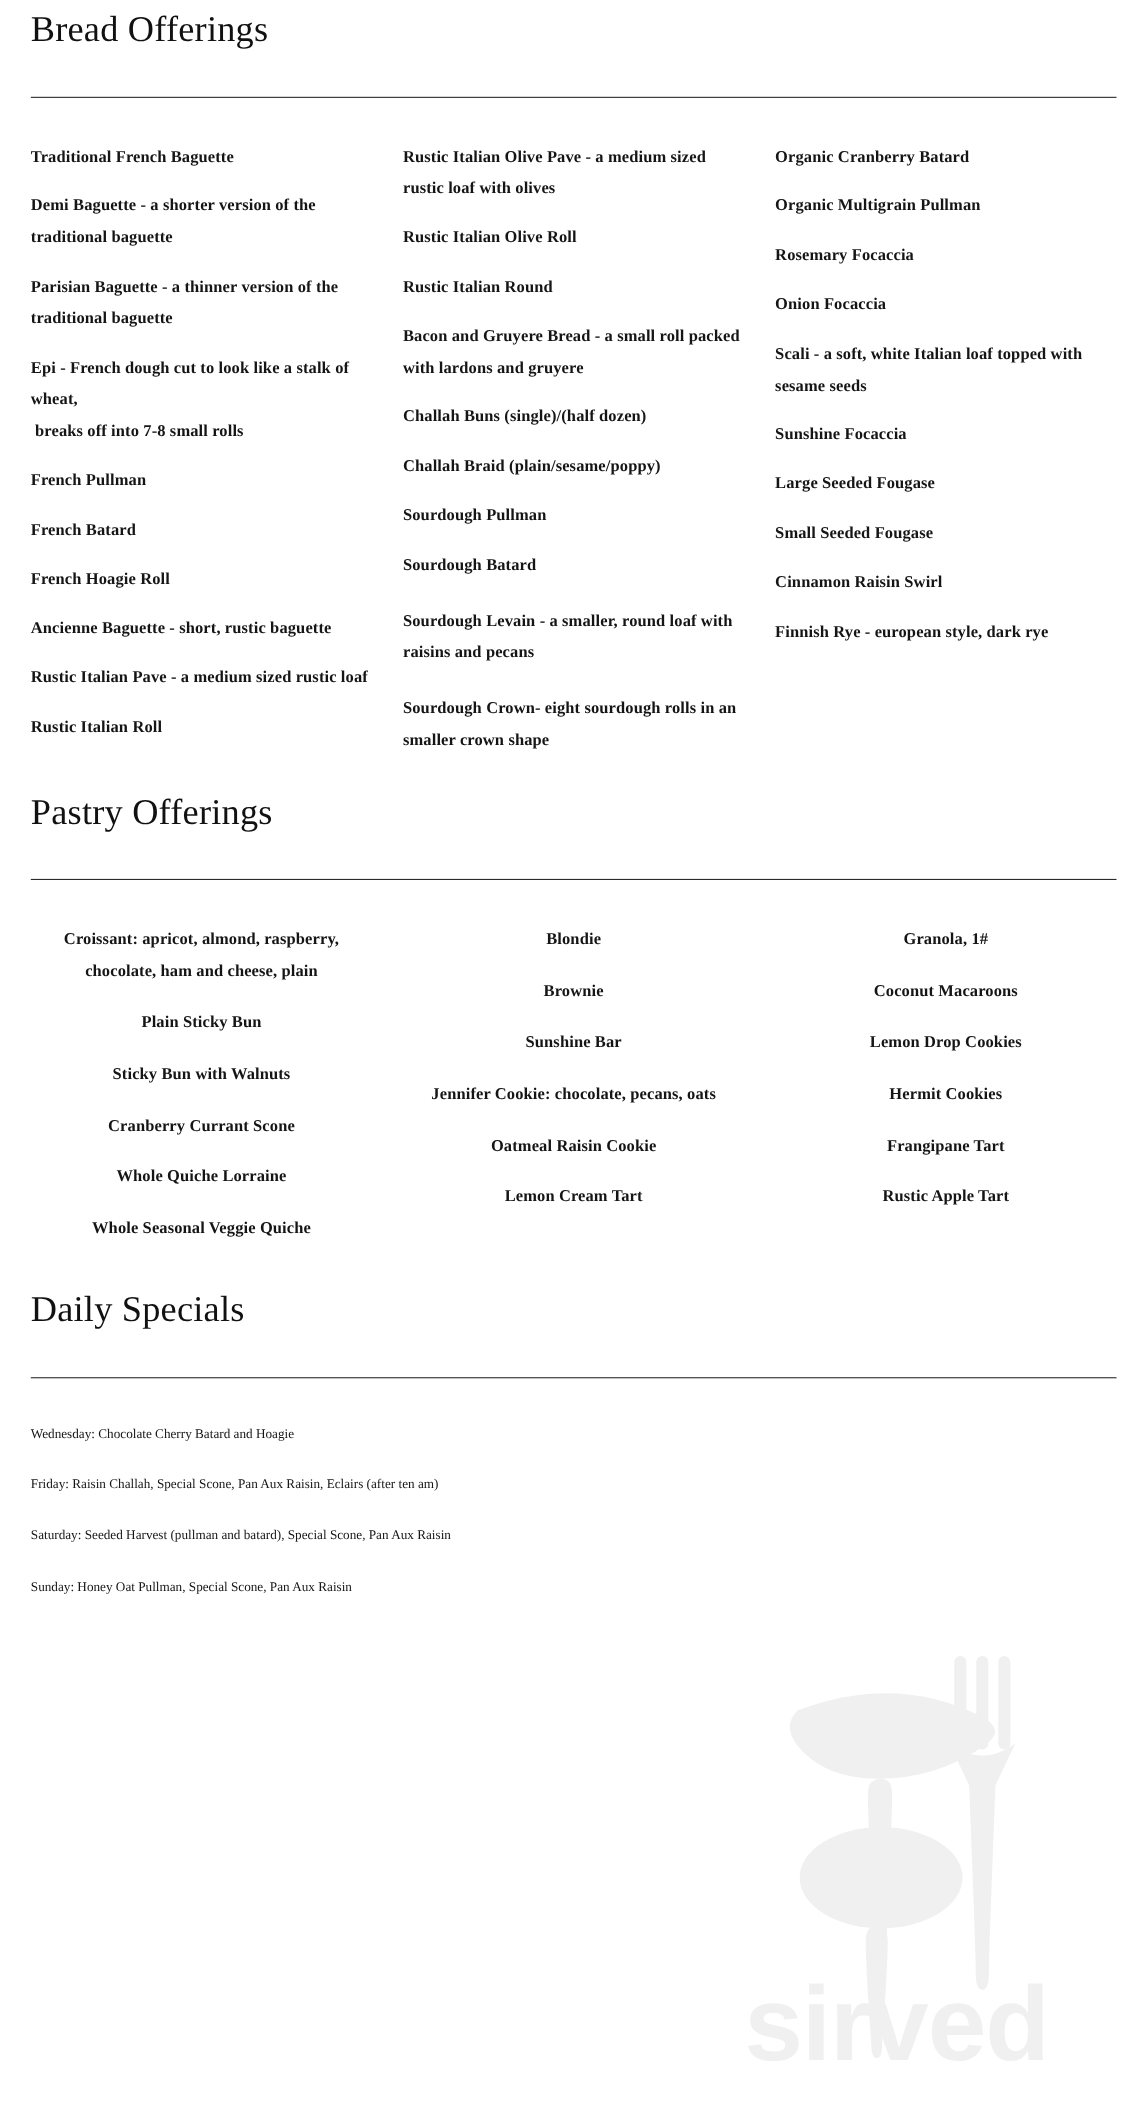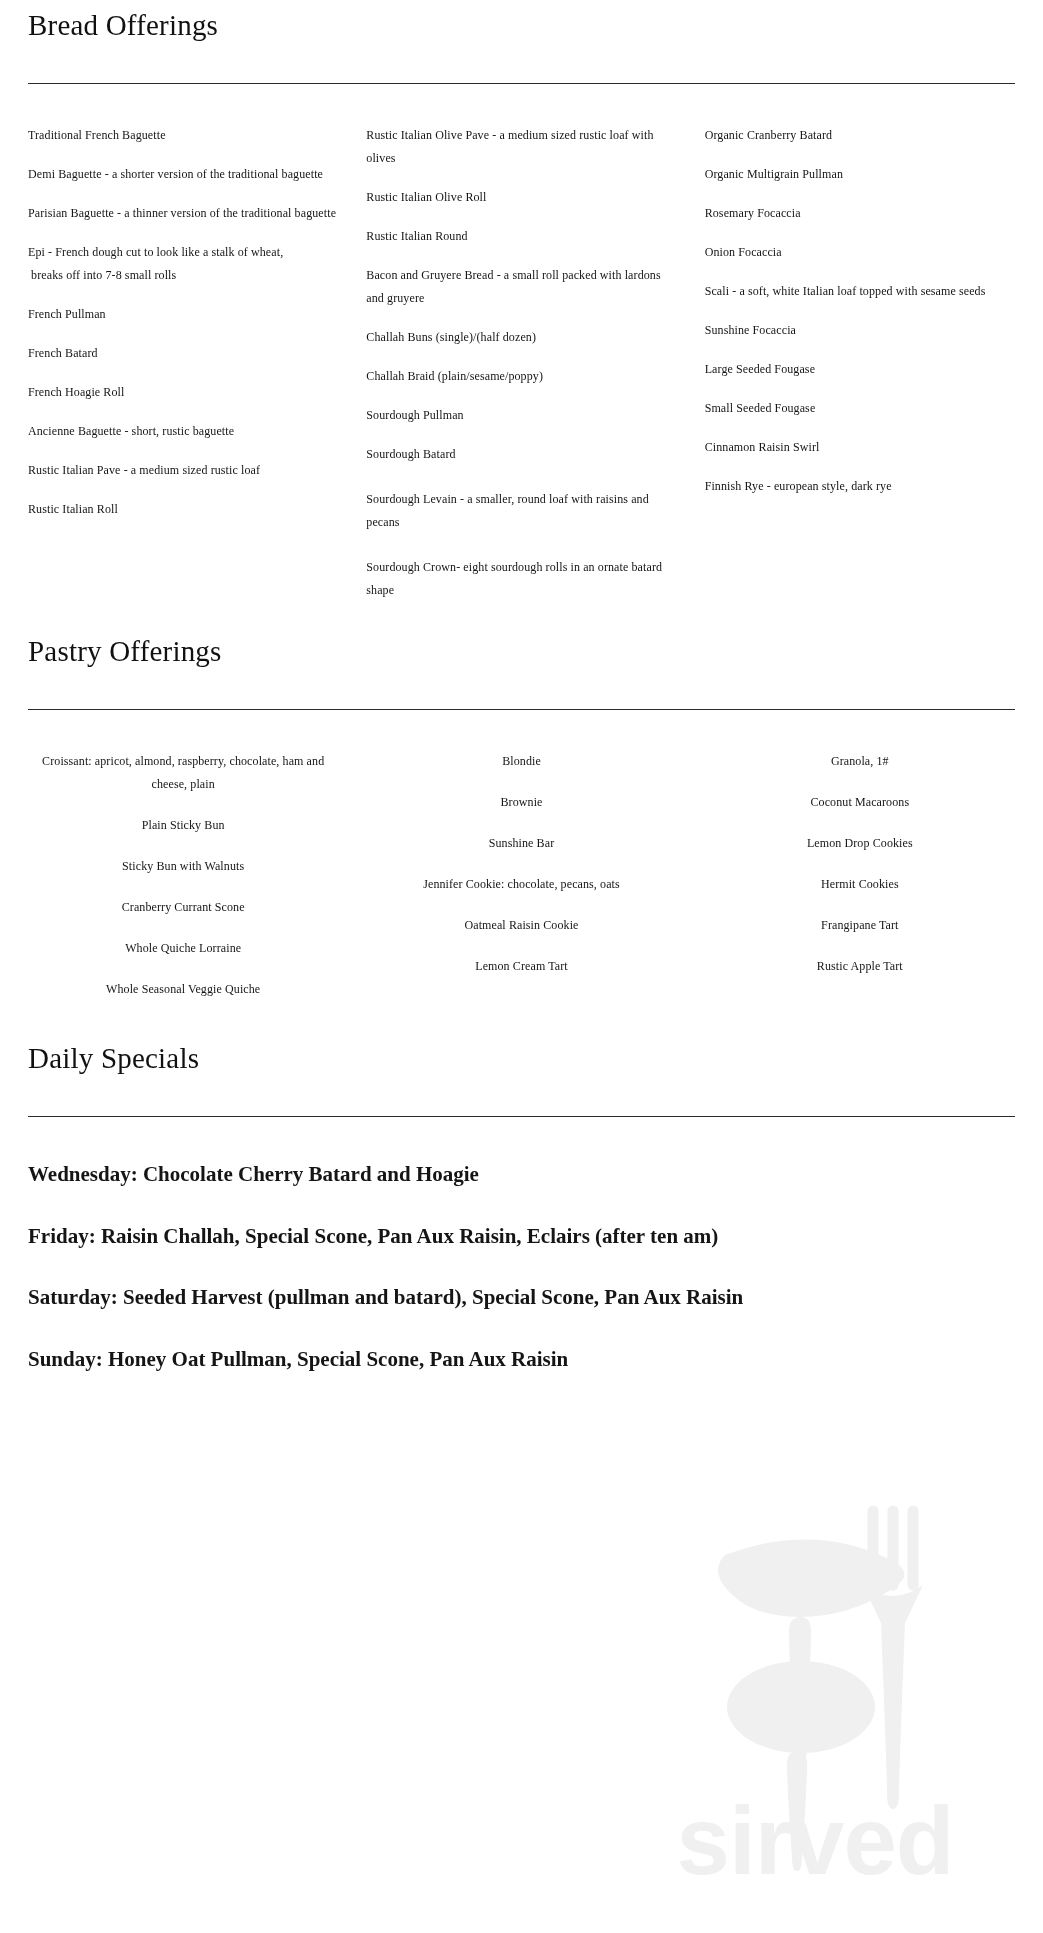--- a/index.html
+++ b/index.html
@@ -45,21 +45,21 @@
     font-family: "Liberation Sans", sans-serif;
     font-size: 96px;
     font-weight: 700;
     letter-spacing: -1px;
     color: #f0f0f0;
     line-height: 1;
   }
 
   
   .section-head {
-    font-size: 29px;
+    font-size: 33px;
     font-weight: 400;
     line-height: 1.2;
     letter-spacing: 0.2px;
     color: #111;
     margin: 0;
     padding: 0;
   }
   .head-left   { text-align: left; }
   .head-right  { text-align: left; }
 
@@ -77,39 +77,39 @@
     align-items: flex-start;
   }
   .col {
     flex: 1 1 0;
     box-sizing: border-box;
     padding-right: 28px;
   }
   .col:last-child { padding-right: 0; }
 
   .item {
-    font-size: 12px;
-    font-weight: 400;
+    font-size: 15px;
+    font-weight: 700;
     line-height: 1.92;
     margin: 0 0 16px 0;
     letter-spacing: 0.1px;
     color: #151515;
     white-space: pre-wrap;
   }
   .item.gap-before { margin-top: 22px; }
 
   
   .pastry .col { text-align: right; padding-right: 0; padding-left: 28px; }
   .pastry .col:first-child { padding-left: 0; }
   .pastry .item { margin-bottom: 18px; text-align: center; }
 
   
   .special-line {
-    font-size: 21px;
-    font-weight: 700;
+    font-size: 12px;
+    font-weight: 400;
     line-height: 1.7;
     margin: 0 0 26px 0;
     color: #151515;
   }
 
   
   .sp-8  { height: 8px; }
   .sp-16 { height: 16px; }
   .sp-22 { height: 22px; }
   .sp-40 { height: 40px; }
@@ -163,21 +163,21 @@
     <div class="col">
       <p class="item">Rustic Italian Olive Pave - a medium sized rustic loaf with olives</p>
       <p class="item">Rustic Italian Olive Roll</p>
       <p class="item">Rustic Italian Round</p>
       <p class="item">Bacon and Gruyere Bread - a small roll packed with lardons and gruyere</p>
       <p class="item">Challah Buns (single)/(half dozen)</p>
       <p class="item">Challah Braid (plain/sesame/poppy)</p>
       <p class="item">Sourdough Pullman</p>
       <p class="item">Sourdough Batard</p>
       <p class="item gap-before">Sourdough Levain - a smaller, round loaf with raisins and pecans</p>
-      <p class="item gap-before">Sourdough Crown- eight sourdough rolls in an ornate batard shape</p>
+      <p class="item gap-before">Sourdough Crown- eight sourdough rolls in an smaller crown shape</p>
     </div>
 
     <div class="col">
       <p class="item">Organic Cranberry Batard</p>
       <p class="item">Organic Multigrain Pullman</p>
       <p class="item">Rosemary Focaccia</p>
       <p class="item">Onion Focaccia</p>
       <p class="item">Scali - a soft, white Italian loaf topped with sesame seeds</p>
       <p class="item">Sunshine Focaccia</p>
       <p class="item">Large Seeded Fougase</p>

